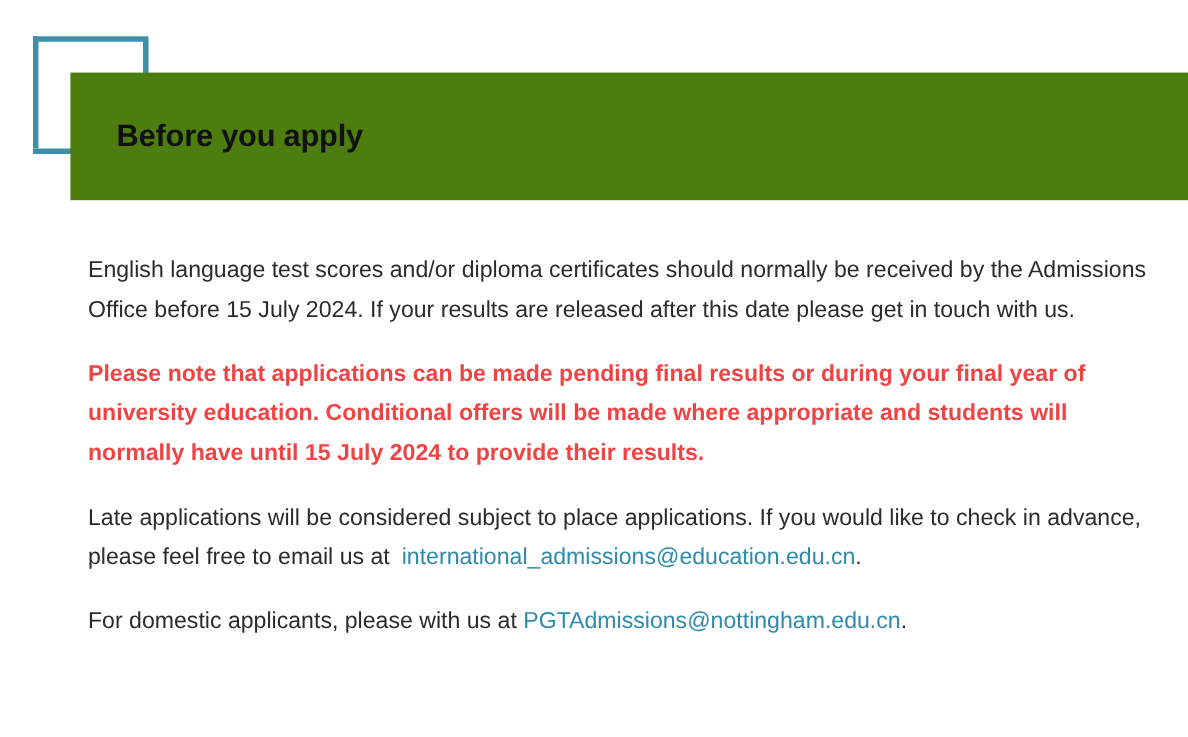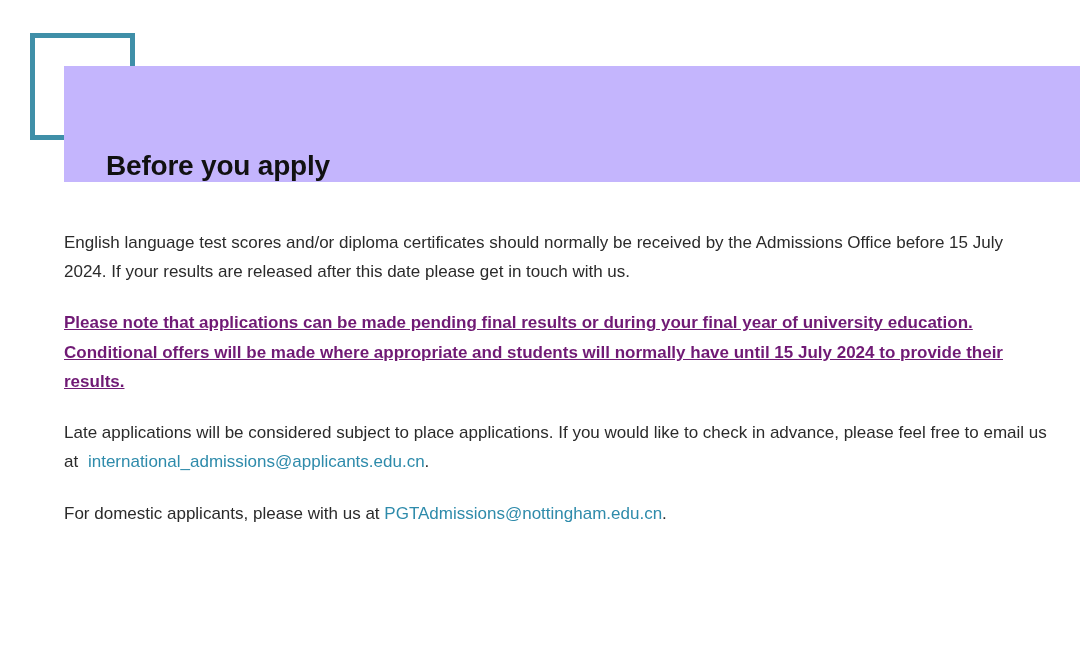--- a/index.html
+++ b/index.html
@@ -50,23 +50,23 @@
     background: #3f8fa8;
   }
 
   
   .header-band {
     position: absolute;
     left: 64px;
     top: 66px;
     width: 1016px;
     height: 116px;
-    background: #c4b5fd;
+    background: #4d7c0f;
     display: flex;
-    align-items: flex-end;
+    align-items: center;
   }
   .header-title {
     font-size: 28px;
     font-weight: bold;
     letter-spacing: -0.2px;
     color: #111111;
     margin-left: 42px;
   }
 
   
@@ -78,31 +78,30 @@
   }
   .deadline-heading {
     font-size: 25px;
     font-weight: bold;
     color: #111111;
     letter-spacing: -0.2px;
     margin: 0 0 16px 0;
     line-height: 1.3;
   }
   p.para {
-    font-size: 17px;
+    font-size: 21px;
     line-height: 1.72;
     color: #2b2b2b;
-    margin: 0 0 22px 0;
+    margin: 0 0 22px 16px;
     max-width: 985px;
   }
   p.para.bold {
     font-weight: bold;
-    color: #701a75;
+    color: #ef4444;
     max-width: 960px;
-    text-decoration: underline;
   }
   p.para.wide {
     max-width: 990px;
   }
   a.link {
     color: #2e8bab;
     text-decoration: none;
   }
   .nbsp-gap { display: inline-block; width: 5px; }
 </style>
@@ -119,21 +118,21 @@
 
   <div class="content">
 
 
     <p class="para">English language test scores and/or diploma certificates should normally be received by the Admissions Office before 15 July 2024. If your results are released after this date please get in touch with us.</p>
 
     <p class="para bold">Please note that applications can be made pending final results or during your final year of university education. Conditional offers will be made where appropriate and students will normally have until 15 July 2024 to provide their results.</p>
 
     <p class="para wide">
       <span>Late applications will be considered subject to place applications. If you would like to check in advance, please feel free to email us at</span><span class="nbsp-gap"></span>
-      <a class="link" href="#">international_admissions@applicants.edu.cn</a><span>.</span>
+      <a class="link" href="#">international_admissions@education.edu.cn</a><span>.</span>
     </p>
 
     <p class="para">
       <span>For domestic applicants, please with us at</span>
       <a class="link" href="#">PGTAdmissions@nottingham.edu.cn</a><span>.</span>
     </p>
 
   </div>
 </div>
 

